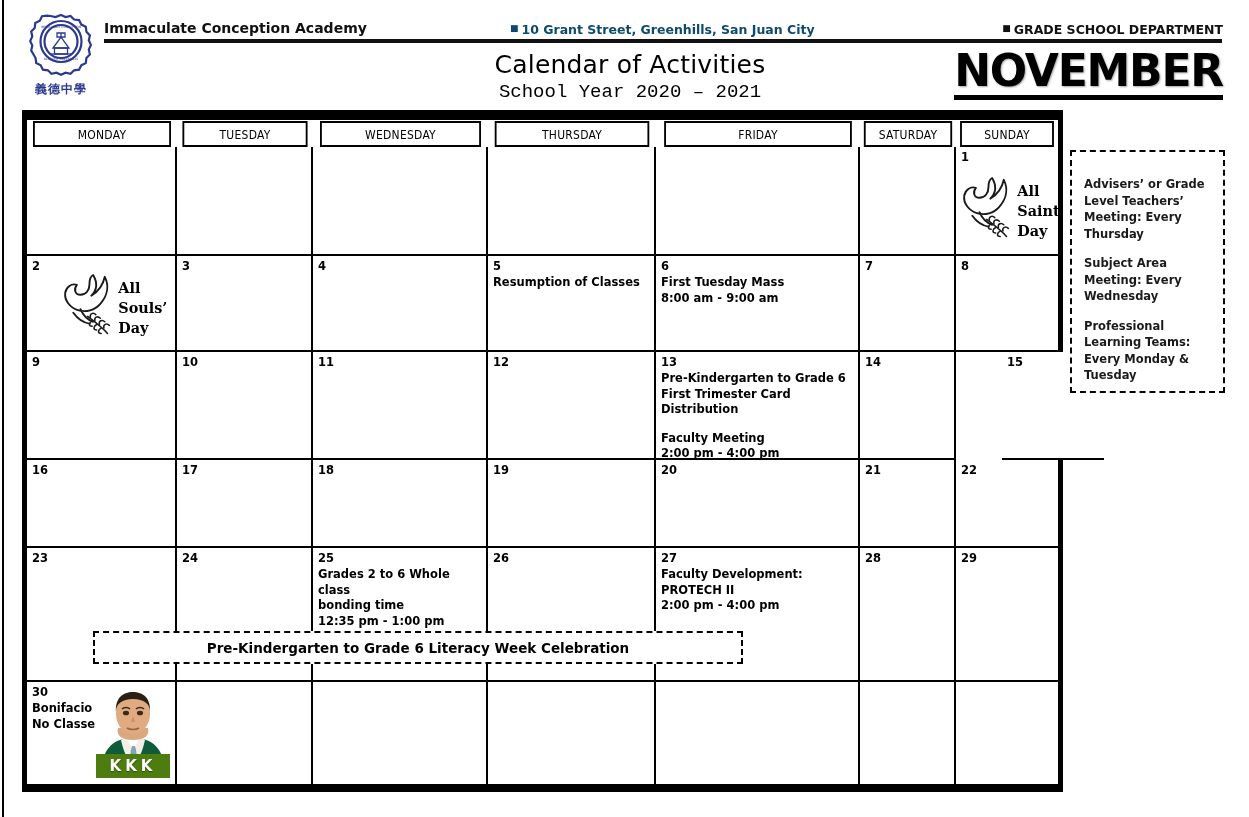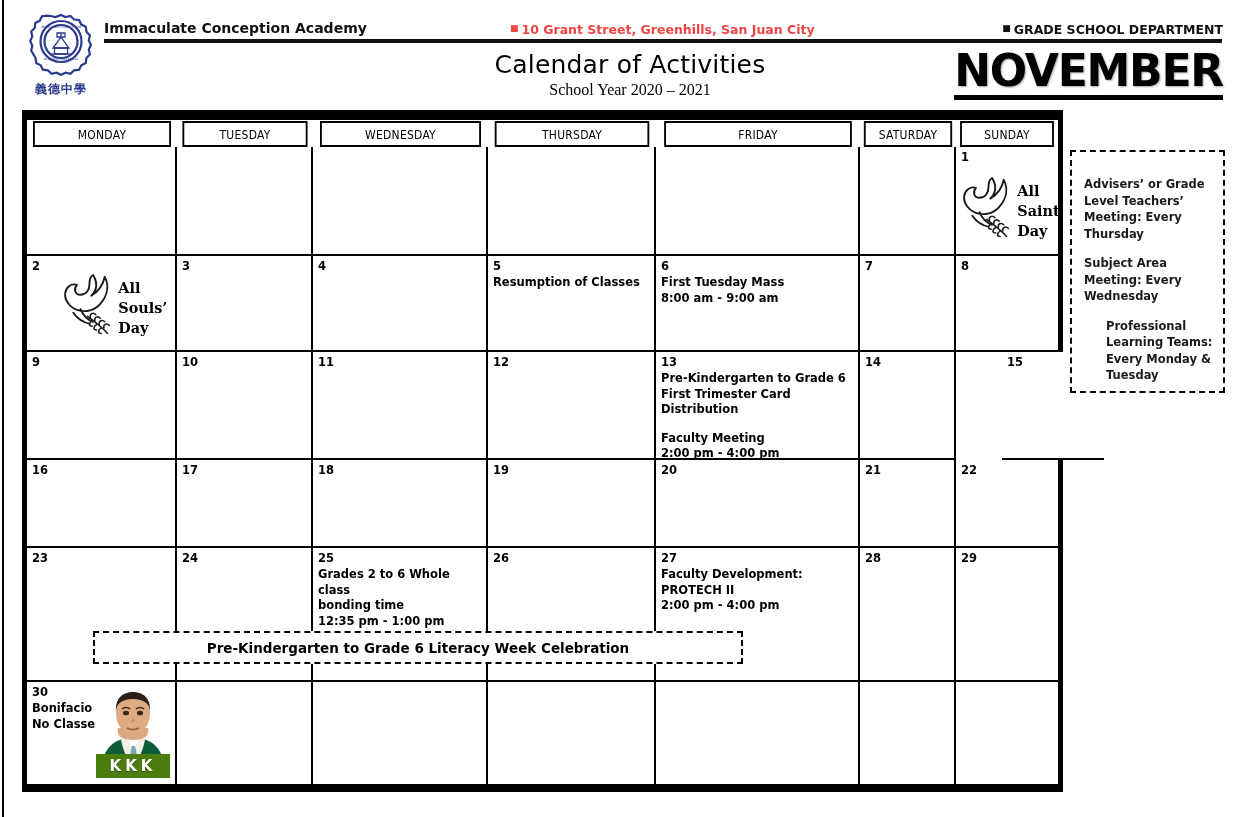--- a/index.html
+++ b/index.html
@@ -39,21 +39,21 @@
   .hdr-line1 {
     position: absolute; left: 104px; top: 20px; width: 1120px; height: 22px;
   }
   .school-name {
     position: absolute; left: 0; top: 0;
     font-size: 14px; font-weight: 600; color: #111;
     font-family: "DejaVu Sans", sans-serif;
   }
   .addr {
     position: absolute; left: 406px; top: 2px;
-    font-size: 12.5px; font-weight: 600; color: #ef4444;
+    font-size: 12.5px; font-weight: 600; color: #0c4a6e;
     font-family: "DejaVu Sans", sans-serif;
   }
   .dept {
     position: absolute; right: 1px; top: 2px;
     font-size: 12.5px; font-weight: 700; color: #111;
     font-family: "DejaVu Sans", sans-serif;
     white-space: nowrap;
   }
   .bullet { font-size: 9px; vertical-align: 3px; margin-right: 3px; }
 
@@ -64,22 +64,22 @@
   }
 
   .title-block {
     position: absolute; left: 380px; top: 50px; width: 500px; text-align: center;
   }
   .title-main {
     font-family: "DejaVu Sans", sans-serif;
     font-size: 25px; font-weight: 500; color: #000; letter-spacing: .2px;
   }
   .title-sub {
-    font-family: Liberation Serif, serif;
-    font-size: 16px; font-weight: 400; color: #000; margin-top: 2px;
+    font-family: Liberation Mono, monospace;
+    font-size: 19px; font-weight: 400; color: #000; margin-top: 2px;
   }
 
   .month-wrap {
     position: absolute; right: 26px; top: 48px; text-align: center;
   }
   .month-name {
     font-family: "DejaVu Sans", sans-serif;
     font-size: 44px; font-weight: 800; color: #000;
     letter-spacing: -1.2px; line-height: 46px;
     text-shadow: 1px 1px 2px rgba(0,0,0,.35);
@@ -158,21 +158,21 @@
   .notes {
     position: absolute; left: 1070px; top: 150px; width: 155px; height: 243px;
     border: 2px dashed #000;
     background: #fff;
     padding: 24px 10px 10px 12px;
     font-family: "DejaVu Sans", sans-serif;
     font-size: 11.5px; font-weight: 700; color: #1a1a1a;
     line-height: 16.5px;
   }
   .notes p { margin-bottom: 13px; }
-  .notes p:last-child { margin-bottom: 0; margin-left: 22px; }
+  .notes p:last-child { margin-bottom: 0; }
 
   
   .clip { position: absolute; }
   .clip-label {
     font-family: "DejaVu Serif", serif;
     font-weight: 700; fill: #000;
   }
   .kkk-banner {
     position: absolute;
     background: #4d7c0f;

